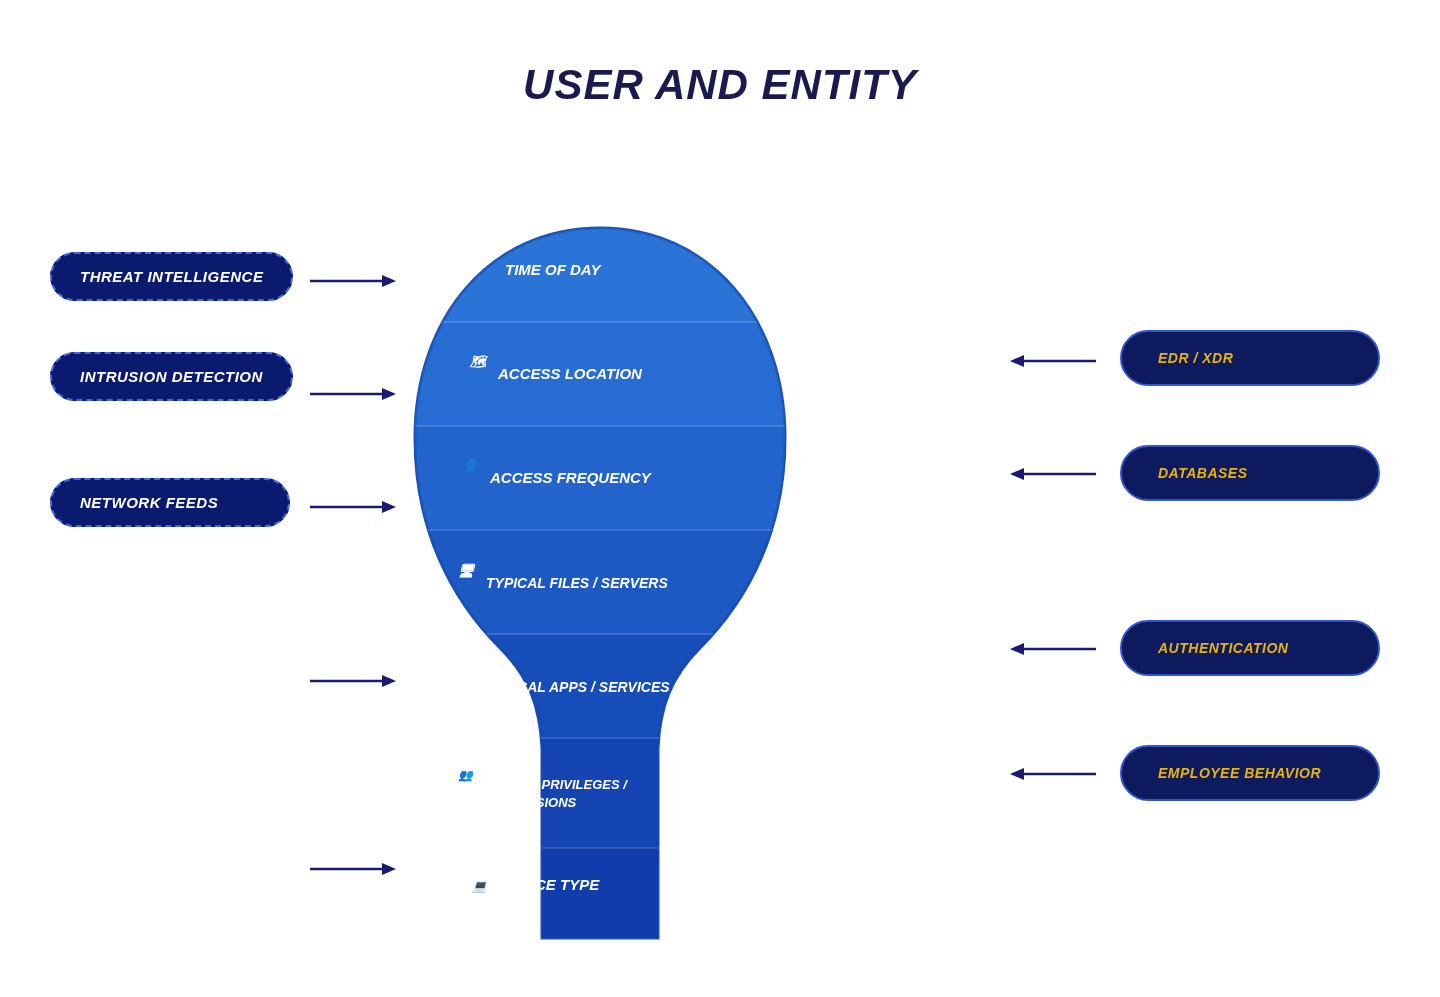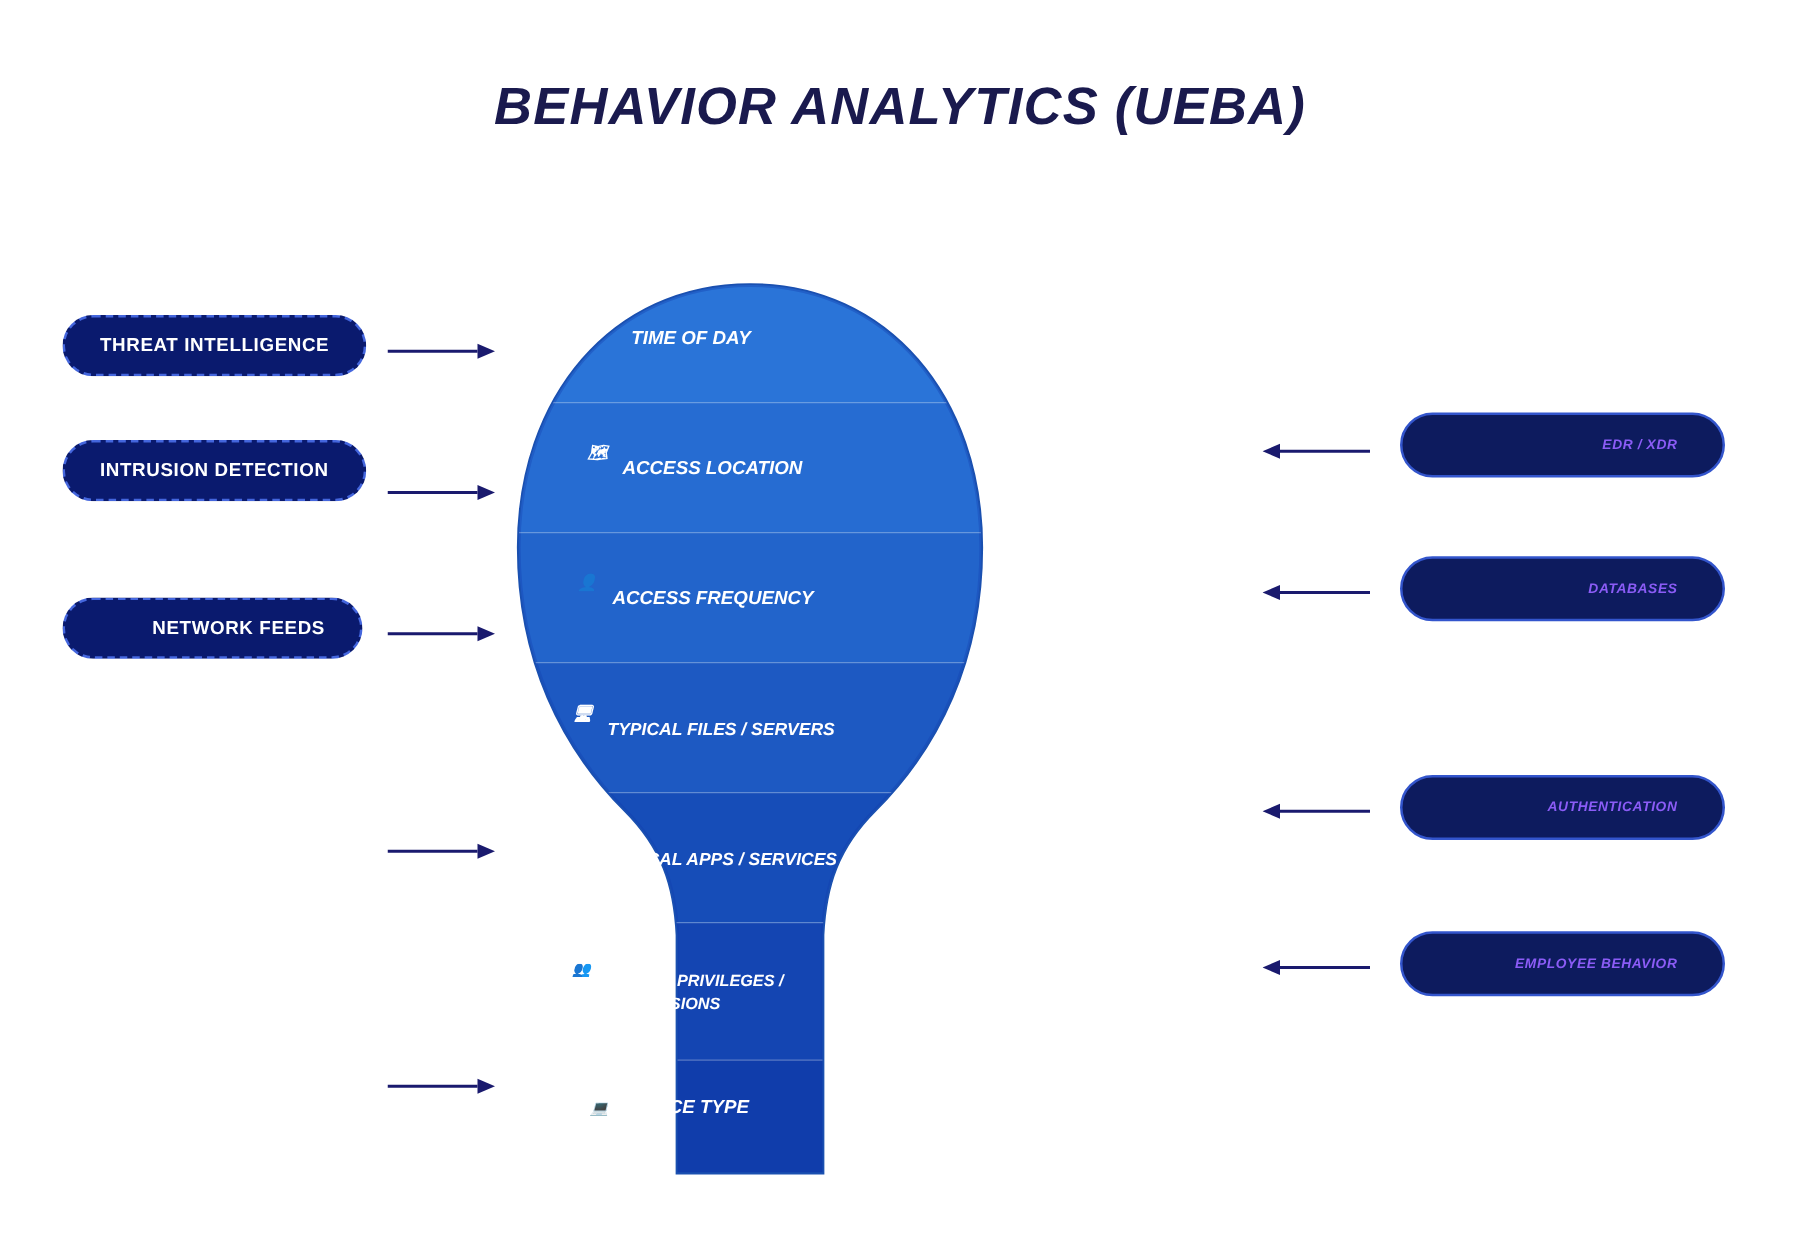--- a/index.html
+++ b/index.html
@@ -33,57 +33,58 @@
       right: 0;
       width: 1440px;
       height: 760px;
     }
 
     .pill {
       border-radius: 50px;
       padding: 14px 28px;
       font-size: 15px;
       font-weight: 900;
+      font-style: italic;
       color: #ffffff;
       background: #0a1a6e;
       border: 2px dashed #4466dd;
       white-space: nowrap;
-      text-align: right;
+      text-align: left;
       min-width: 240px;
       letter-spacing: 0.5px;
     }
 
     .right-pill {
       border-radius: 50px;
       padding: 18px 36px;
-      font-size: 11px;
+      font-size: 14px;
       font-weight: 900;
       font-style: italic;
-      color: #8b5cf6;
+      color: #eab308;
       background: #0d1b5e;
       border: 2px solid #3355cc;
       white-space: nowrap;
-      text-align: right;
+      text-align: left;
       min-width: 260px;
       letter-spacing: 0.5px;
     }
 
     
     .head-svg {
       position: absolute;
       left: 390px;
       top: 18px;
       pointer-events: none;
     }
   </style>
 </head>
 <body>
 
 <div class="page-title">
-  <span>BEHAVIOR ANALYTICS (UEBA)</span>
+  <span>USER AND ENTITY</span>
 </div>
 
 <div class="diagram-container">
 
   <svg class="head-svg" width="420" height="730" viewBox="0 0 420 730">
     <defs>
       <clipPath id="headClip">
         <path d="M210,10 C320,10 395,100 395,220 C395,310 360,380 310,430 C280,460 270,490 268,530 L268,720 L152,720 L152,530 C150,490 140,460 110,430 C60,380 25,310 25,220 C25,100 100,10 210,10 Z"></path>
       </clipPath>
     </defs>

